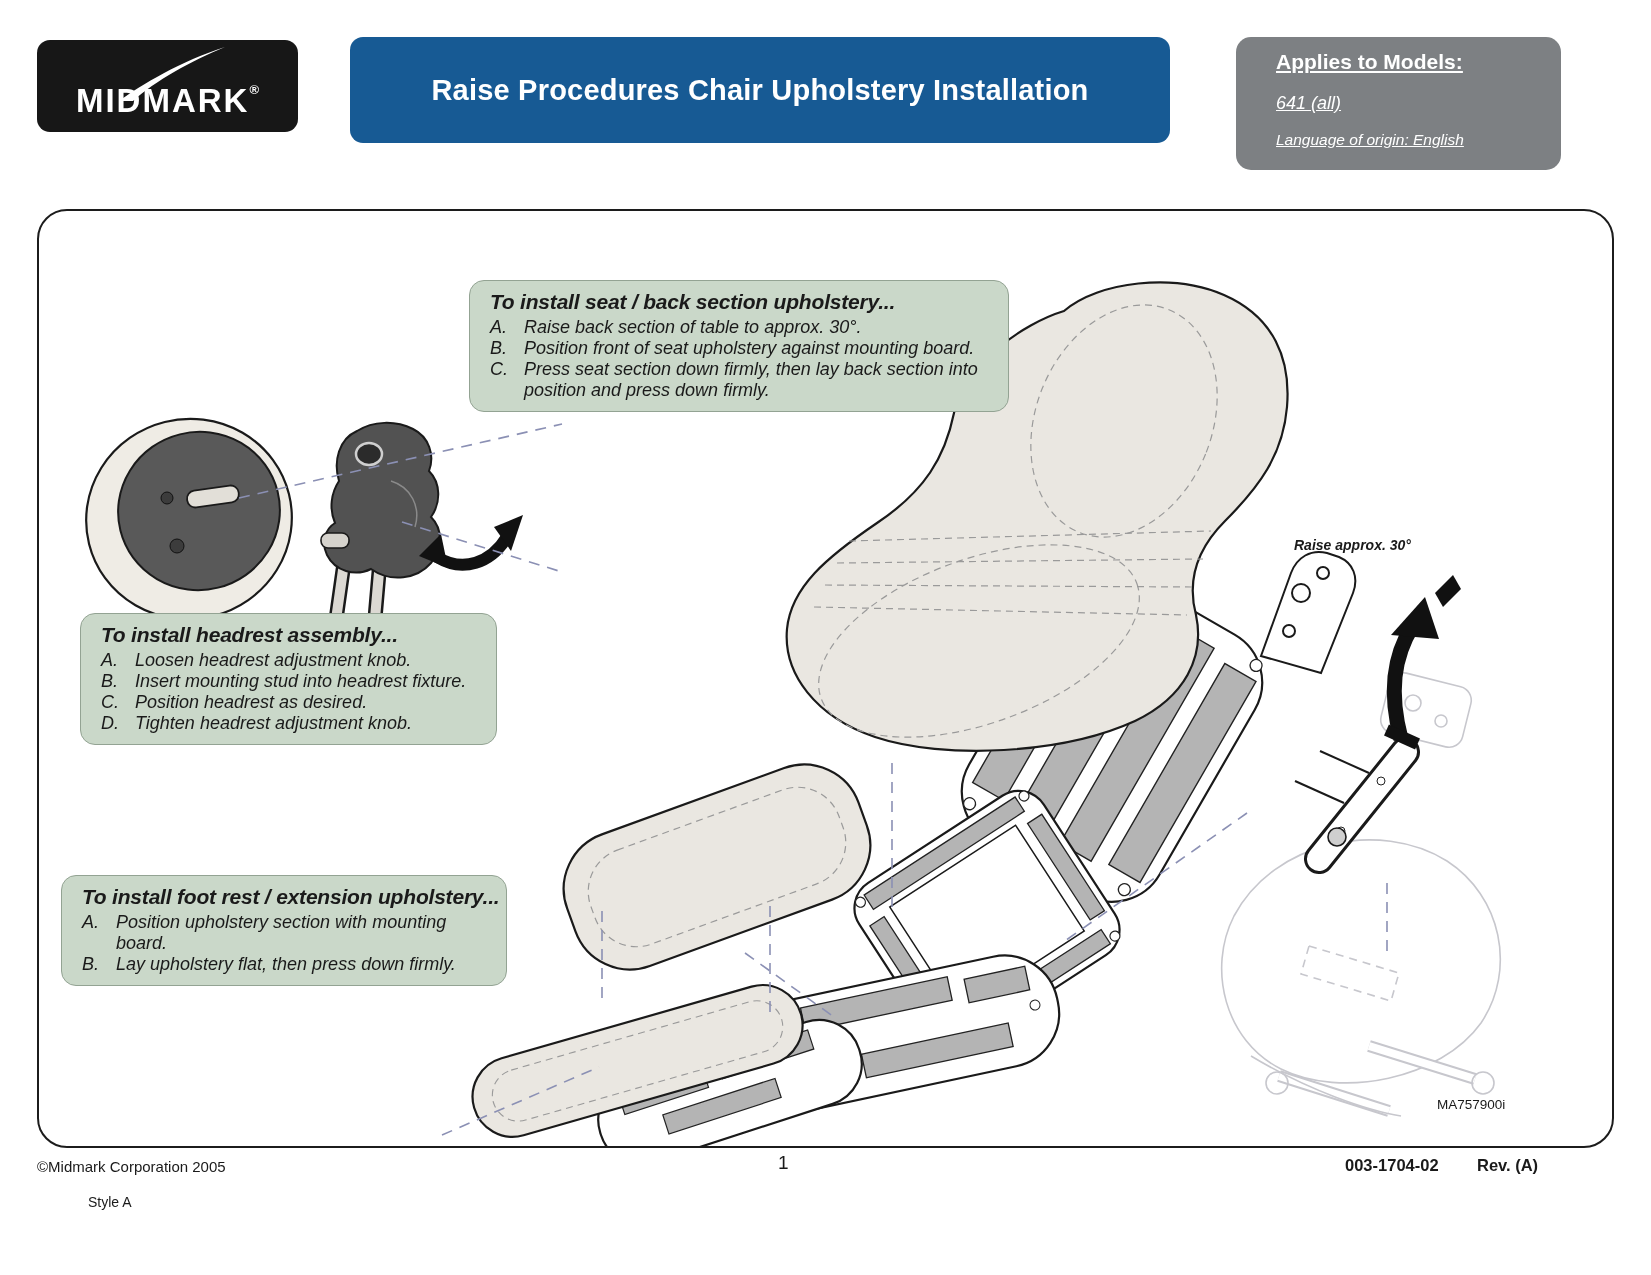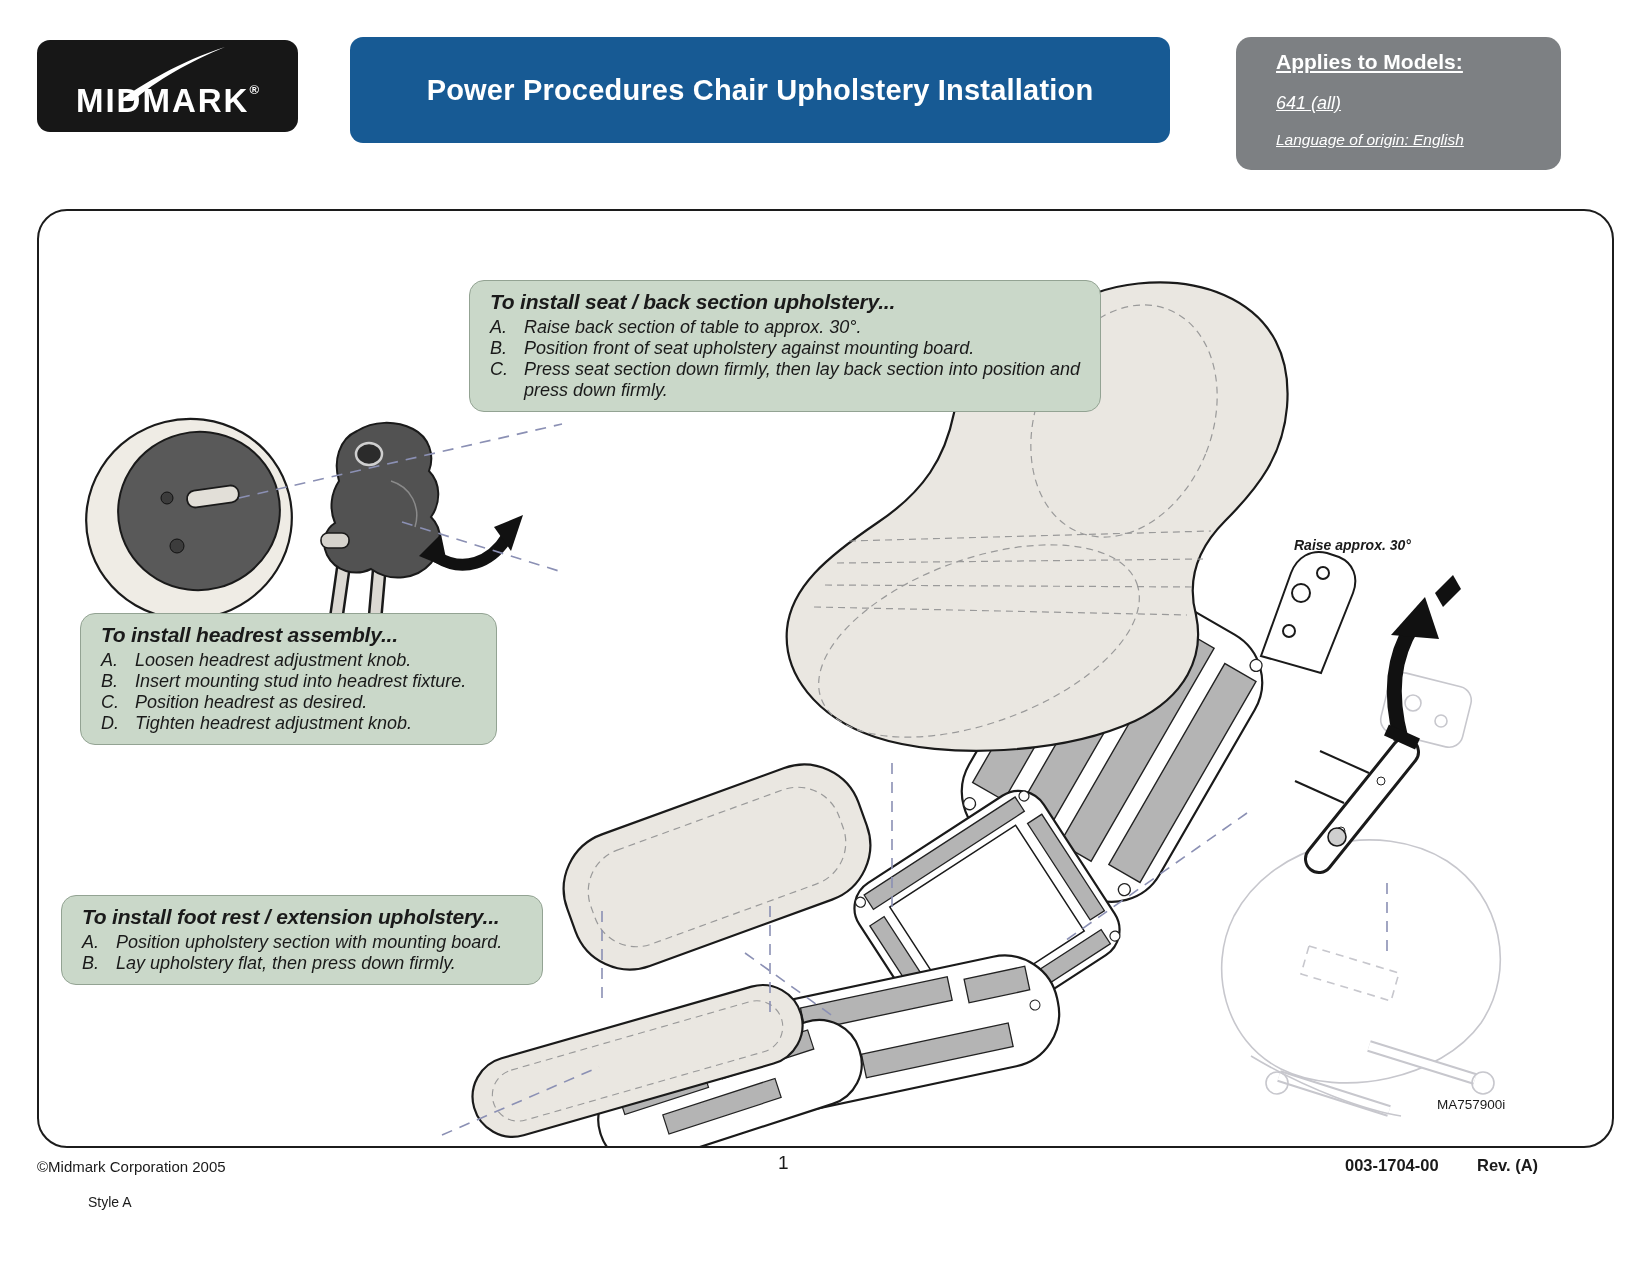--- a/index.html
+++ b/index.html
@@ -29,23 +29,23 @@
               border:2px solid #1c1c1c; border-radius:30px; box-sizing:border-box; }
   .art { position:absolute; left:0; top:0; width:1573px; height:935px; }
 
   
   .note { position:absolute; background:#cad8c9; border:1px solid #93a393; border-radius:15px;
           box-sizing:border-box; padding:9px 10px 10px 20px; }
   .note-title { font-weight:bold; font-style:italic; font-size:21px; letter-spacing:-0.2px; margin-bottom:3px; white-space:nowrap; }
   .step { display:flex; font-style:italic; font-size:18px; line-height:1.17; }
   .step .letter { flex:none; width:34px; }
   .step .text { flex:1; }
-  #note-seat { left:430px; top:69px;  width:632px; }
+  #note-seat { left:430px; top:69px;  width:540px; }
   #note-head { left:41px;  top:402px; width:417px; }
-  #note-foot { left:22px;  top:684px; width:482px; }
+  #note-foot { left:22px;  top:664px; width:446px; }
 
   .raise-label { position:absolute; left:1255px; top:326px; font-weight:bold; font-style:italic; font-size:14px; white-space:nowrap; }
   .figure-id   { position:absolute; left:1398px; top:886px; font-size:13.5px; }
 
   
   .ftr { position:absolute; white-space:nowrap; }
   .copyright { left:37px;  top:1158px; font-size:15px; }
   .style-a   { left:88px;  top:1194px; font-size:14px; }
   .page-num  { left:778px; top:1152px; font-size:19px; }
   .part-num  { left:1345px; top:1156px; font-size:16.5px; font-weight:bold; }
@@ -57,21 +57,21 @@
 <div class="page">
 
   <div class="logo">
     <svg class="swoosh" width="130" height="58" viewBox="0 0 130 58">
       <path d="M126,2 C82,16 42,40 20,56 L34,56 C56,36 92,16 126,2 Z" fill="#ffffff"></path>
     </svg>
     <div class="logo-text"><span>MIDMARK</span><span class="reg">®</span></div>
   </div>
 
   <div class="banner">
-    <h1>Power Procedures Chair Upholstery Installation</h1>
+    <h1>Raise Procedures Chair Upholstery Installation</h1>
   </div>
 
   <div class="models">
     <div class="heading">Applies to Models:</div>
     <div class="value">641 (all)</div>
     <div class="origin">Language of origin: English</div>
   </div>
 
   <div class="main-box">
 
@@ -286,15 +286,15 @@
       </div>
     </div>
 
     <span class="raise-label">Raise approx. 30°</span>
     <span class="figure-id">MA757900i</span>
   </div>
 
   <span class="ftr copyright">©Midmark Corporation 2005</span>
   <span class="ftr style-a">Style A</span>
   <span class="ftr page-num">1</span>
-  <span class="ftr part-num">003-1704-00</span>
+  <span class="ftr part-num">003-1704-02</span>
   <span class="ftr revision">Rev. (A)</span>
 </div>
 
 </body></html>

